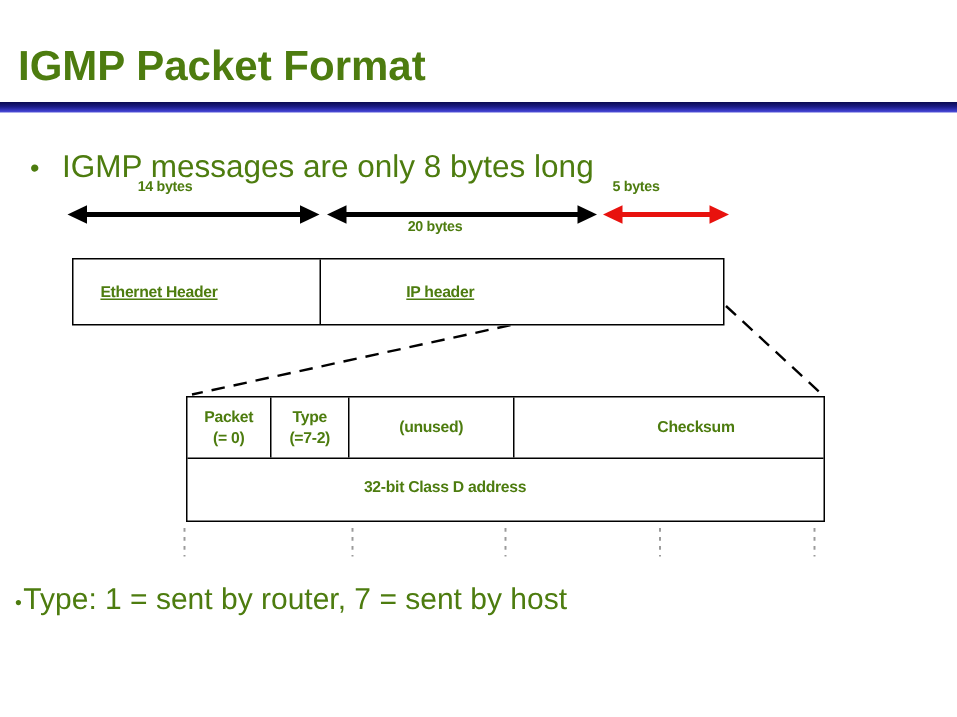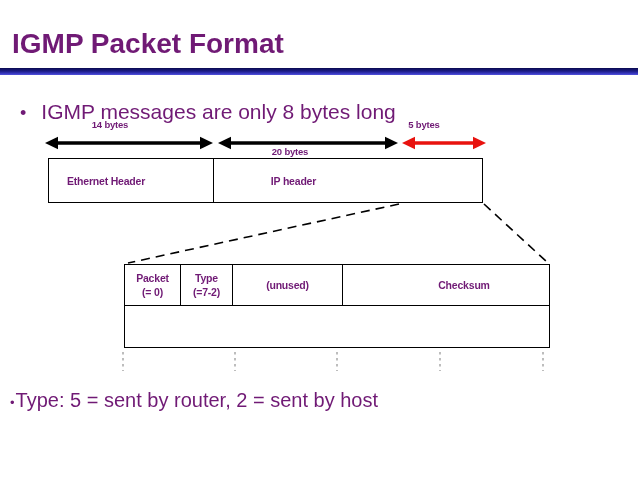--- a/index.html
+++ b/index.html
@@ -1,18 +1,18 @@
 <!DOCTYPE html>
 <html><head>
 <meta charset="utf-8">
 <style>
   html,body{margin:0;padding:0;background:#ffffff;}
   .slide{
     position:relative;width:638px;height:436px;background:#ffffff;
-    font-family:"Liberation Sans",sans-serif;color:#701a75;overflow:hidden;
+    font-family:"Liberation Sans",sans-serif;color:#4d7c0f;overflow:hidden;
   }
   .title{
     position:absolute;left:12px;top:30px;margin:0;
     font-size:28px;font-weight:bold;line-height:28px;letter-spacing:0;
   }
   .rule{
     position:absolute;left:0;top:68px;width:638px;height:7px;
     background:linear-gradient(180deg,#0a0a50 0%,#1c1c86 45%,#3d3dcb 85%,#5555d8 100%);
   }
   .bullet1{
@@ -20,22 +20,22 @@
     display:flex;align-items:baseline;
   }
   .bullet1 .bchar{margin-right:15px;font-size:18px;}
   .byte-label{
     position:absolute;top:120px;width:96px;text-align:center;
     font-size:9.5px;letter-spacing:-0.2px;line-height:10px;font-weight:bold;
   }
   .bl-14{left:62px;} .bl-20{left:242px;margin-top:27px;} .bl-8{left:376px;}
   .overlay{position:absolute;left:0;top:0;width:638px;height:478px;pointer-events:none;}
   .packet-row{
-    position:absolute;left:48px;top:158px;width:435px;height:45px;
-    border:1.6px solid #000;box-sizing:border-box;display:flex;background:#fff;
+    position:absolute;left:48px;top:172px;width:435px;height:45px;
+    border:1.6px solid #000;box-sizing:border-box;display:flex;background:#fff;text-decoration:underline;
   }
   .pcell{
     display:flex;flex-direction:column;justify-content:center;align-items:center;
     font-size:10.5px;font-weight:bold;letter-spacing:-0.2px;line-height:16px;
     box-sizing:border-box;text-align:center;
   }
   .pcell-eth{flex:0 0 164px;padding-right:50px;}
   .pcell-ip{flex:0 0 186px;border-left:1.6px solid #000;padding-right:26px;align-items:center;}
   .pcell-igmp{flex:1 1 auto;border-left:1.6px solid #000;}
   .detail-table{
@@ -136,22 +136,25 @@
         <span>Type</span>
         <span>(=7-2)</span>
       </div>
       <div class="dcell dcell-unused">
         <span>(unused)</span>
       </div>
       <div class="dcell dcell-checksum">
         <span>Checksum</span>
       </div>
     </div>
+    <div class="drow2">
+      <div class="inner">32-bit Class D address</div>
+    </div>
   </div>
 
   <div class="bullet2">
     <span class="bchar">•</span>
-    <span>Type: 5 = sent by router, 2 = sent by host</span>
+    <span>Type: 1 = sent by router, 7 = sent by host</span>
   </div>
 
   <div class="page-number">16</div>
 
 </div>
 
 </body></html>

